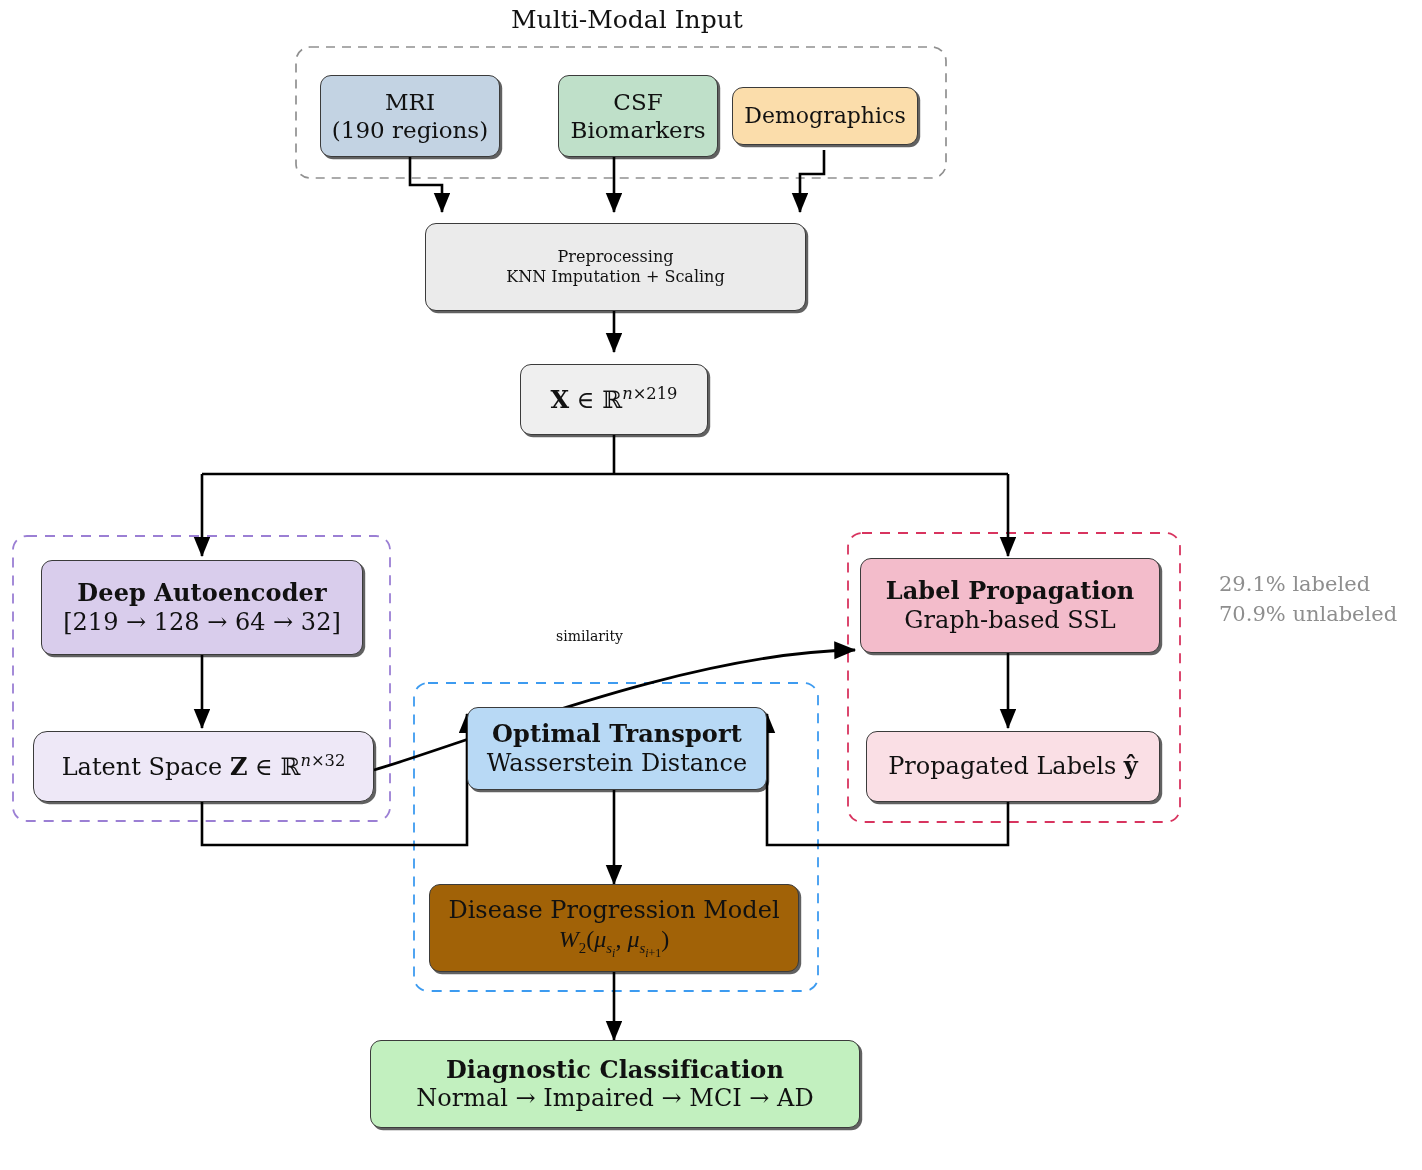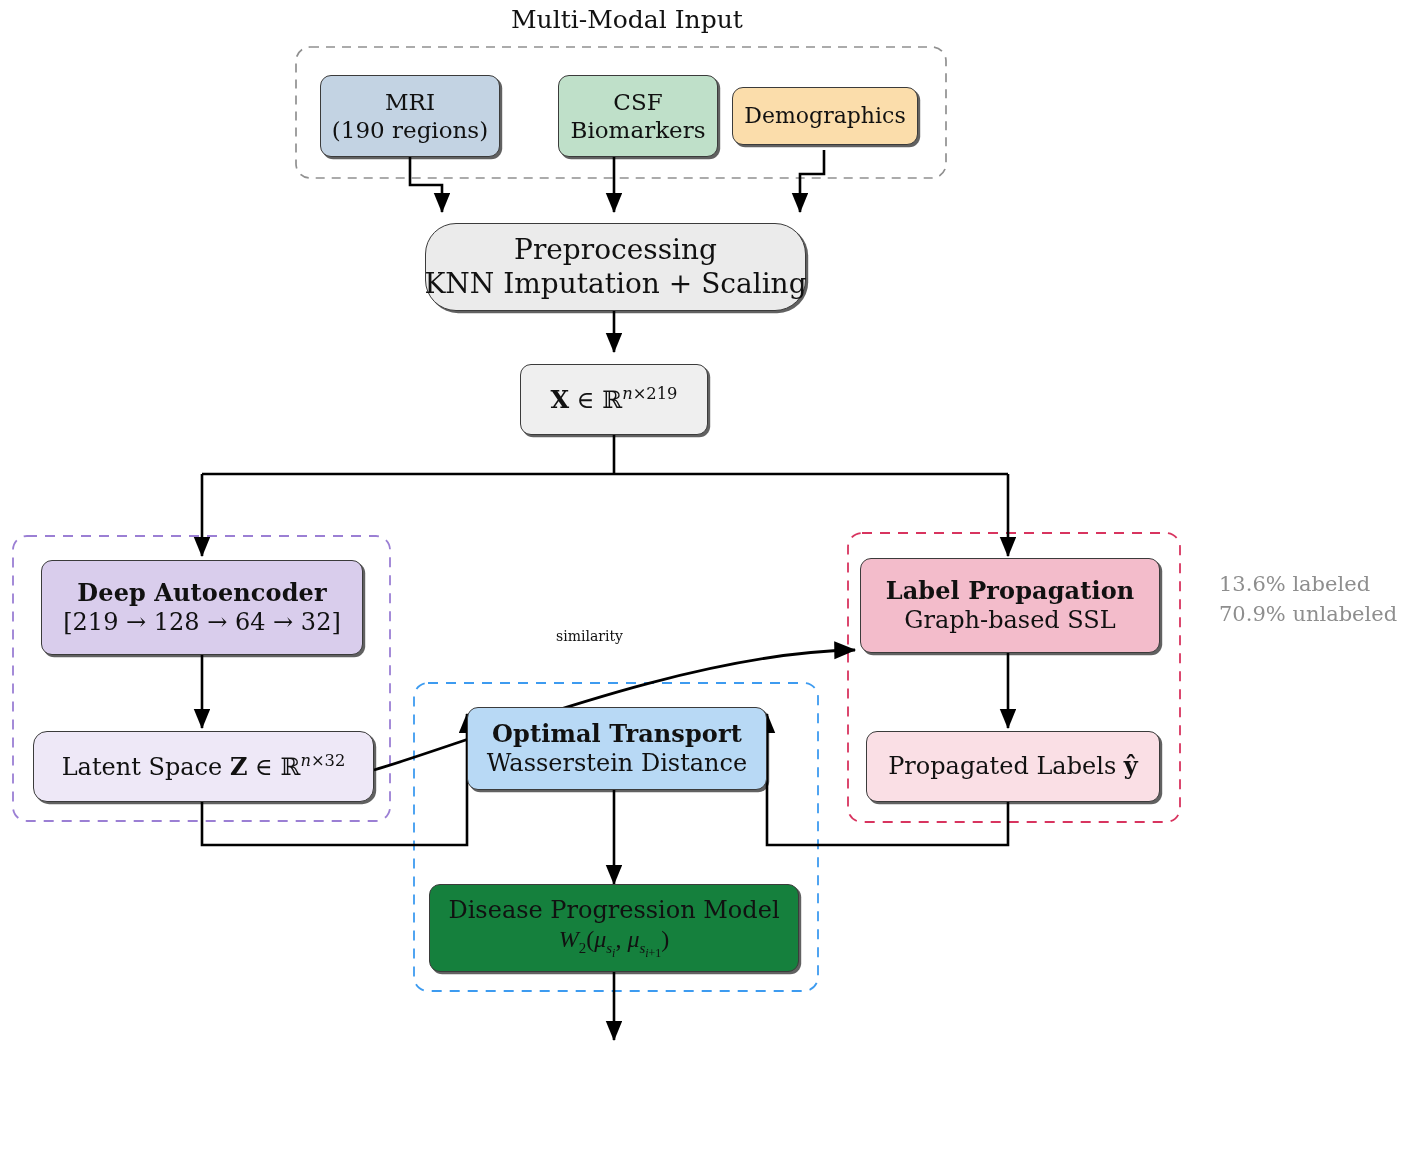--- a/index.html
+++ b/index.html
@@ -125,21 +125,21 @@
 
   <div class="node" style="left:534px; top:75px; width:160px; height:82px; background:#bfe0c9; font-size:23px;margin-left:24px;">
     <div class="l1">CSF</div>
     <div class="l2">Biomarkers</div>
   </div>
 
   <div class="node" style="left:732px; top:87px; width:186px; height:58px; background:#fbddab; font-size:22px;">
     <div class="l1">Demographics</div>
   </div>
 
-  <div class="node" style="left:425px; top:223px; width:381px; height:88px; background:#ebebeb; font-size:28px;border-radius:31px;">
+  <div class="node" style="left:425px; top:223px; width:381px; height:88px; background:#ebebeb; font-size:16px;">
     <div class="l1">Preprocessing</div>
     <div class="l2">KNN Imputation + Scaling</div>
   </div>
 
   <div class="node" style="left:520px; top:364px; width:188px; height:71px; background:#efefef; font-size:24px;">
     <div class="l1">
       <span class="bb">X</span>&nbsp;∈&nbsp;<span class="rblack">ℝ</span><sup style="font-size:0.68em;"><span class="mi">n</span>×219</sup>
     </div>
   </div>
 
@@ -163,26 +163,30 @@
     <div class="l1">
       Propagated Labels <span class="bb">ŷ</span>
     </div>
   </div>
 
   <div class="node" style="left:467px; top:707px; width:300px; height:83px; background:#b8d9f5; font-size:24px;text-align:right;">
     <div class="l1 bold-title">Optimal Transport</div>
     <div class="l2">Wasserstein Distance</div>
   </div>
 
-  <div class="node" style="left:429px; top:884px; width:370px; height:88px; background:#15803d; font-size:24px;">
+  <div class="node" style="left:429px; top:884px; width:370px; height:88px; background:#a16207; font-size:24px;">
     <div class="l1">Disease Progression Model</div>
     <div class="l2 math">
       <span class="mi">W</span><sub class="sm">2</sub>(<span class="mi">μ</span><sub class="sm"><span class="mi">s</span><sub><span class="mi">i</span></sub></sub>,&nbsp;<span class="mi">μ</span><sub class="sm"><span class="mi">s</span><sub><span class="mi">i</span>+1</sub></sub>)
     </div>
   </div>
 
+  <div class="node" style="left:370px; top:1040px; width:490px; height:88px; background:#c2f0bf; font-size:24px;">
+    <div class="l1 bold-title">Diagnostic Classification</div>
+    <div class="l2">Normal → Impaired → MCI → AD</div>
+  </div>
 
   <div class="edge-label" style="left:556px; top:628px; font-size:14px;">similarity</div>
 
-  <div class="side-note" style="left:1219px; top:570px; font-size:21px;">13.6% labeled</div>
+  <div class="side-note" style="left:1219px; top:570px; font-size:21px;">29.1% labeled</div>
   <div class="side-note" style="left:1219px; top:600px; font-size:21px;">70.9% unlabeled</div>
 
 </div>
 
 </body></html>

